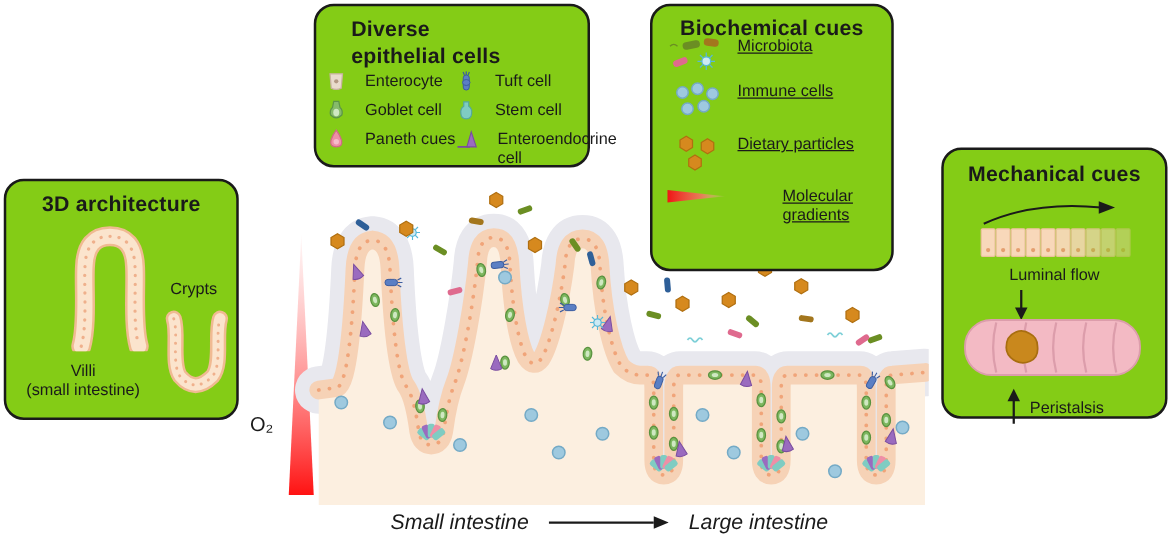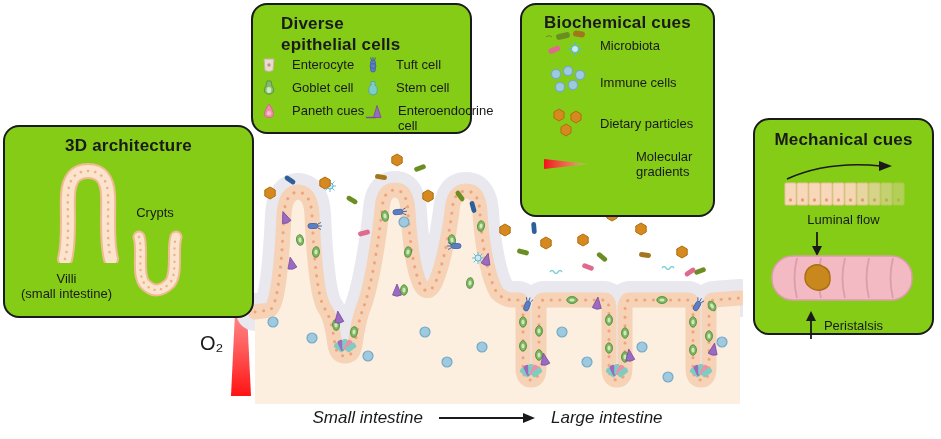--- a/index.html
+++ b/index.html
@@ -2,48 +2,48 @@
 <html><head>
 <meta charset="utf-8">
 <style>
   html,body{margin:0;padding:0;background:#ffffff;}
   .stage{position:relative;width:941px;height:439px;background:#ffffff;overflow:hidden;
          font-family:"Liberation Sans",sans-serif;color:#1a1a1a;}
   .panel{position:absolute;background:#84cc16;border:2px solid #1a1a1a;border-radius:16px;box-sizing:border-box;}
   .ptitle{font-weight:700;font-size:17px;letter-spacing:.2px;}
   .lab{font-size:13px;line-height:15px;}
   
-  #arch{left:3px;top:125px;width:251px;height:193px;}
+  #arch{left:3px;top:143px;width:188px;height:193px;}
   #arch .ptitle{position:absolute;left:0;right:0;top:9px;text-align:center;}
   #arch .villus-svg{position:absolute;left:40px;top:32px;}
   #arch .crypts-label{position:absolute;left:110px;top:78px;width:80px;text-align:center;}
   #arch .crypt-svg{position:absolute;left:124px;top:102px;}
   #arch .villi-label{position:absolute;left:4px;top:144px;width:115px;text-align:center;}
   
   #cells{left:251px;top:3px;width:221px;height:131px;}
   #cells .ptitle{position:absolute;left:28px;top:8px;line-height:21px;}
   #cells .grid{position:absolute;left:8px;top:52px;right:4px;display:grid;
                grid-template-columns:104px 1fr;grid-template-rows:23px 23px auto;grid-auto-flow:column;}
   .leg-item{display:flex;align-items:flex-start;gap:15px;}
   .leg-item svg{flex:0 0 auto;margin-top:0px;}
   
   #bio{left:520px;top:3px;width:195px;height:214px;}
   #bio .ptitle{position:absolute;left:0;right:0;top:8px;text-align:center;}
-  .bio-row{position:absolute;left:20px;right:4px;display:flex;align-items:center;gap:8px;}
+  .bio-row{position:absolute;left:10px;right:4px;display:flex;gap:8px;text-decoration:underline;}
   .bio-ic{width:50px;display:flex;justify-content:center;}
   
   #mech{left:753px;top:118px;width:181px;height:217px;text-decoration:underline;}
   #mech .ptitle{position:absolute;left:0;right:0;top:10px;text-align:center;}
   #mech .lum-svg{position:absolute;left:24px;top:33px;}
   #mech .lum-label{position:absolute;left:0;right:0;top:92px;text-align:center;}
   #mech .peri-svg{position:absolute;left:12px;top:110px;}
   #mech .peri-row{position:absolute;left:0;right:0;top:190px;display:flex;justify-content:center;align-items:center;gap:6px;}
   
   #main-illustration{position:absolute;left:228px;top:146px;}
-  #o2-label{position:absolute;left:200px;top:332px;font-size:20px;font-weight:500;}
+  #o2-label{position:absolute;left:200px;top:332px;font-size:16px;font-weight:500;}
   
   #axis{position:absolute;left:230px;top:408px;width:515px;display:flex;justify-content:center;align-items:center;gap:16px;font-size:17px;font-style:italic;}
 </style>
 </head>
 <body>
 
 <div class="stage">
 
   <svg id="main-illustration" width="515" height="262" viewBox="228 146 515 262">
     <defs>

